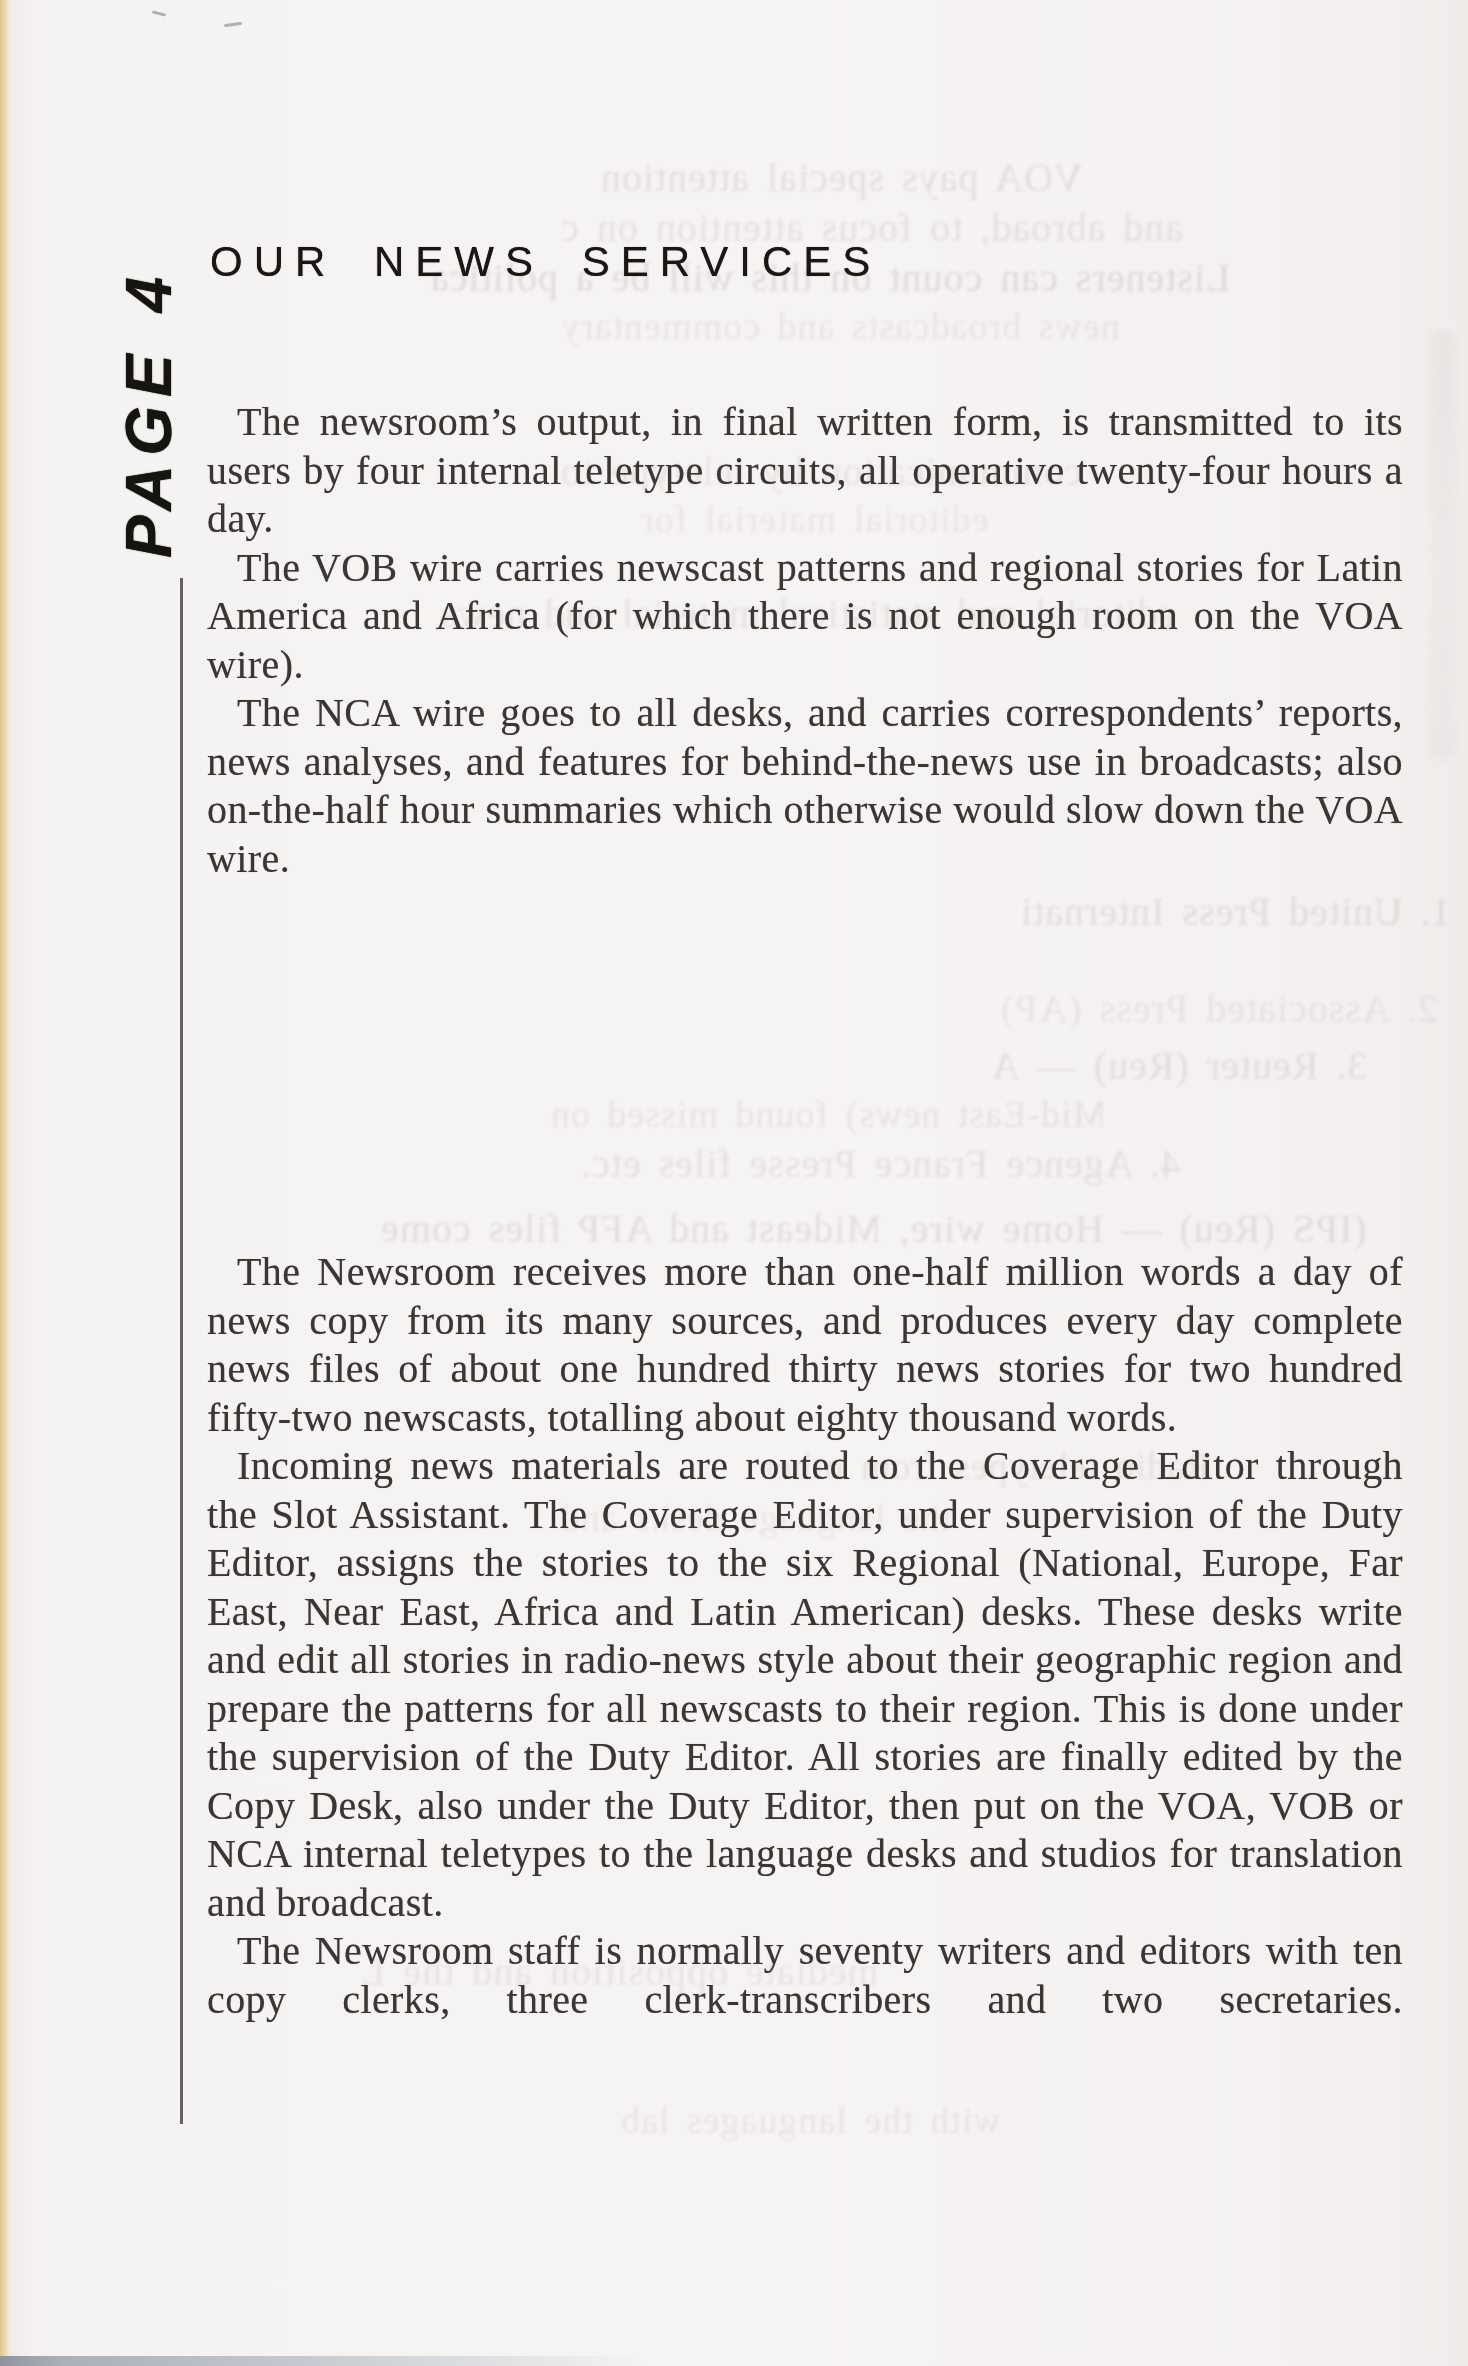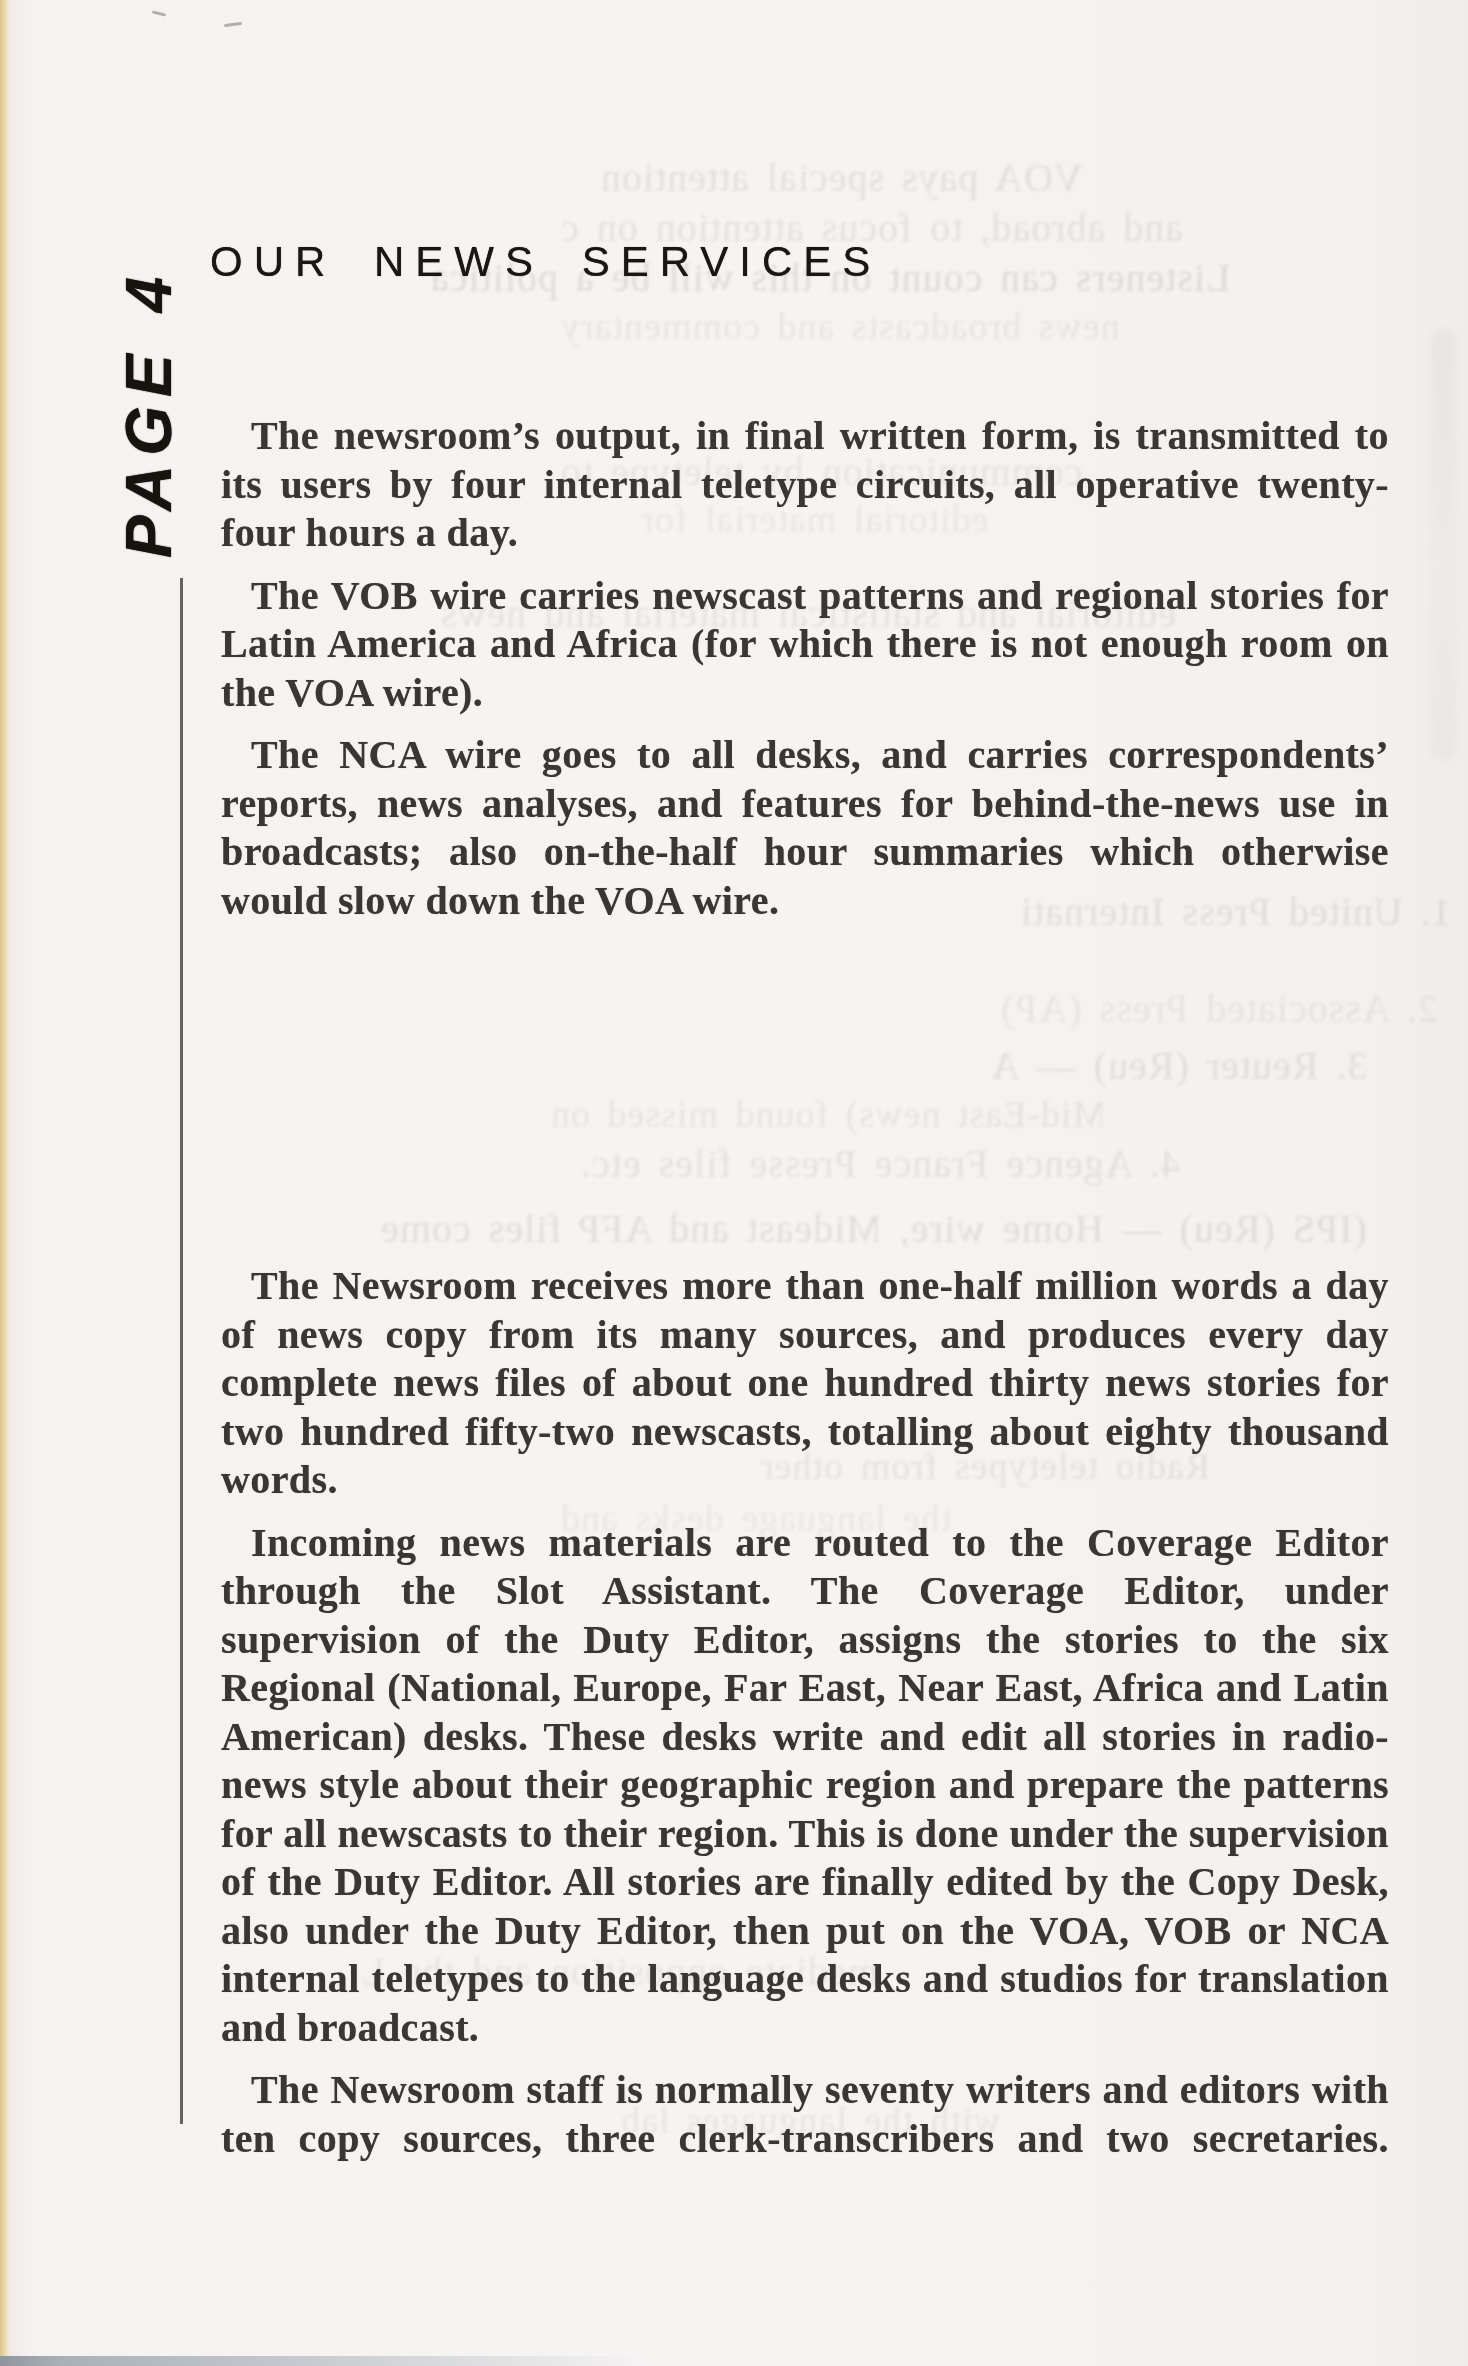--- a/index.html
+++ b/index.html
@@ -61,21 +61,21 @@
 
   
   .copy{
     position:absolute;left:207px;width:1196px;
     font-size:40px;line-height:48.5px;letter-spacing:.4px;
     color:#3a3631;text-shadow:0 0 .7px rgba(58,54,49,.55);
     text-align:justify;
   }
   #copy-1{top:398px;}
   #copy-2{top:1248px;}
-  .body-p{margin:14px;text-indent:30px;font-weight:bold;}
+  .body-p{margin:0;text-indent:30px;}
   #copy-2 .body-p:last-child{text-align-last:justify;}
 
   
   #ghost-layer{position:absolute;left:0;top:0;width:1468px;height:2366px;pointer-events:none;}
   .ghost{
     position:absolute;
     font-family:"Liberation Serif",serif;
     color:#6e6557;white-space:nowrap;letter-spacing:1px;word-spacing:6px;
     transform:scaleX(-1);transform-origin:center;
     filter:blur(1.4px);
@@ -121,16 +121,16 @@
   </div>
   <div class="copy" id="copy-1">
       <p class="body-p">The newsroom’s output, in final written form, is transmitted to its users by four internal teletype circuits, all operative twenty-four hours a day.</p>
       <p class="body-p">The VOB wire carries newscast patterns and regional stories for Latin America and Africa (for which there is not enough room on the VOA wire).</p>
       <p class="body-p">The NCA wire goes to all desks, and carries correspondents’ reports, news analyses, and features for behind-the-news use in broadcasts; also on-the-half hour summaries which otherwise would slow down the VOA wire.</p>
     </div>
 
   <div class="copy" id="copy-2">
       <p class="body-p">The Newsroom receives more than one-half million words a day of news copy from its many sources, and produces every day complete news files of about one hundred thirty news stories for two hundred fifty-two newscasts, totalling about eighty thousand words.</p>
       <p class="body-p">Incoming news materials are routed to the Coverage Editor through the Slot Assistant. The Coverage Editor, under supervision of the Duty Editor, assigns the stories to the six Regional (National, Europe, Far East, Near East, Africa and Latin American) desks. These desks write and edit all stories in radio-news style about their geographic region and prepare the patterns for all newscasts to their region. This is done under the supervision of the Duty Editor. All stories are finally edited by the Copy Desk, also under the Duty Editor, then put on the VOA, VOB or NCA internal teletypes to the language desks and studios for translation and broadcast.</p>
-      <p class="body-p">The Newsroom staff is normally seventy writers and editors with ten copy sources, three clerk-transcribers and two secretaries.</p>
+      <p class="body-p">The Newsroom staff is normally seventy writers and editors with ten copy clerks, three clerk-transcribers and two secretaries.</p>
     </div>
 
 </div>
 
 </body></html>

